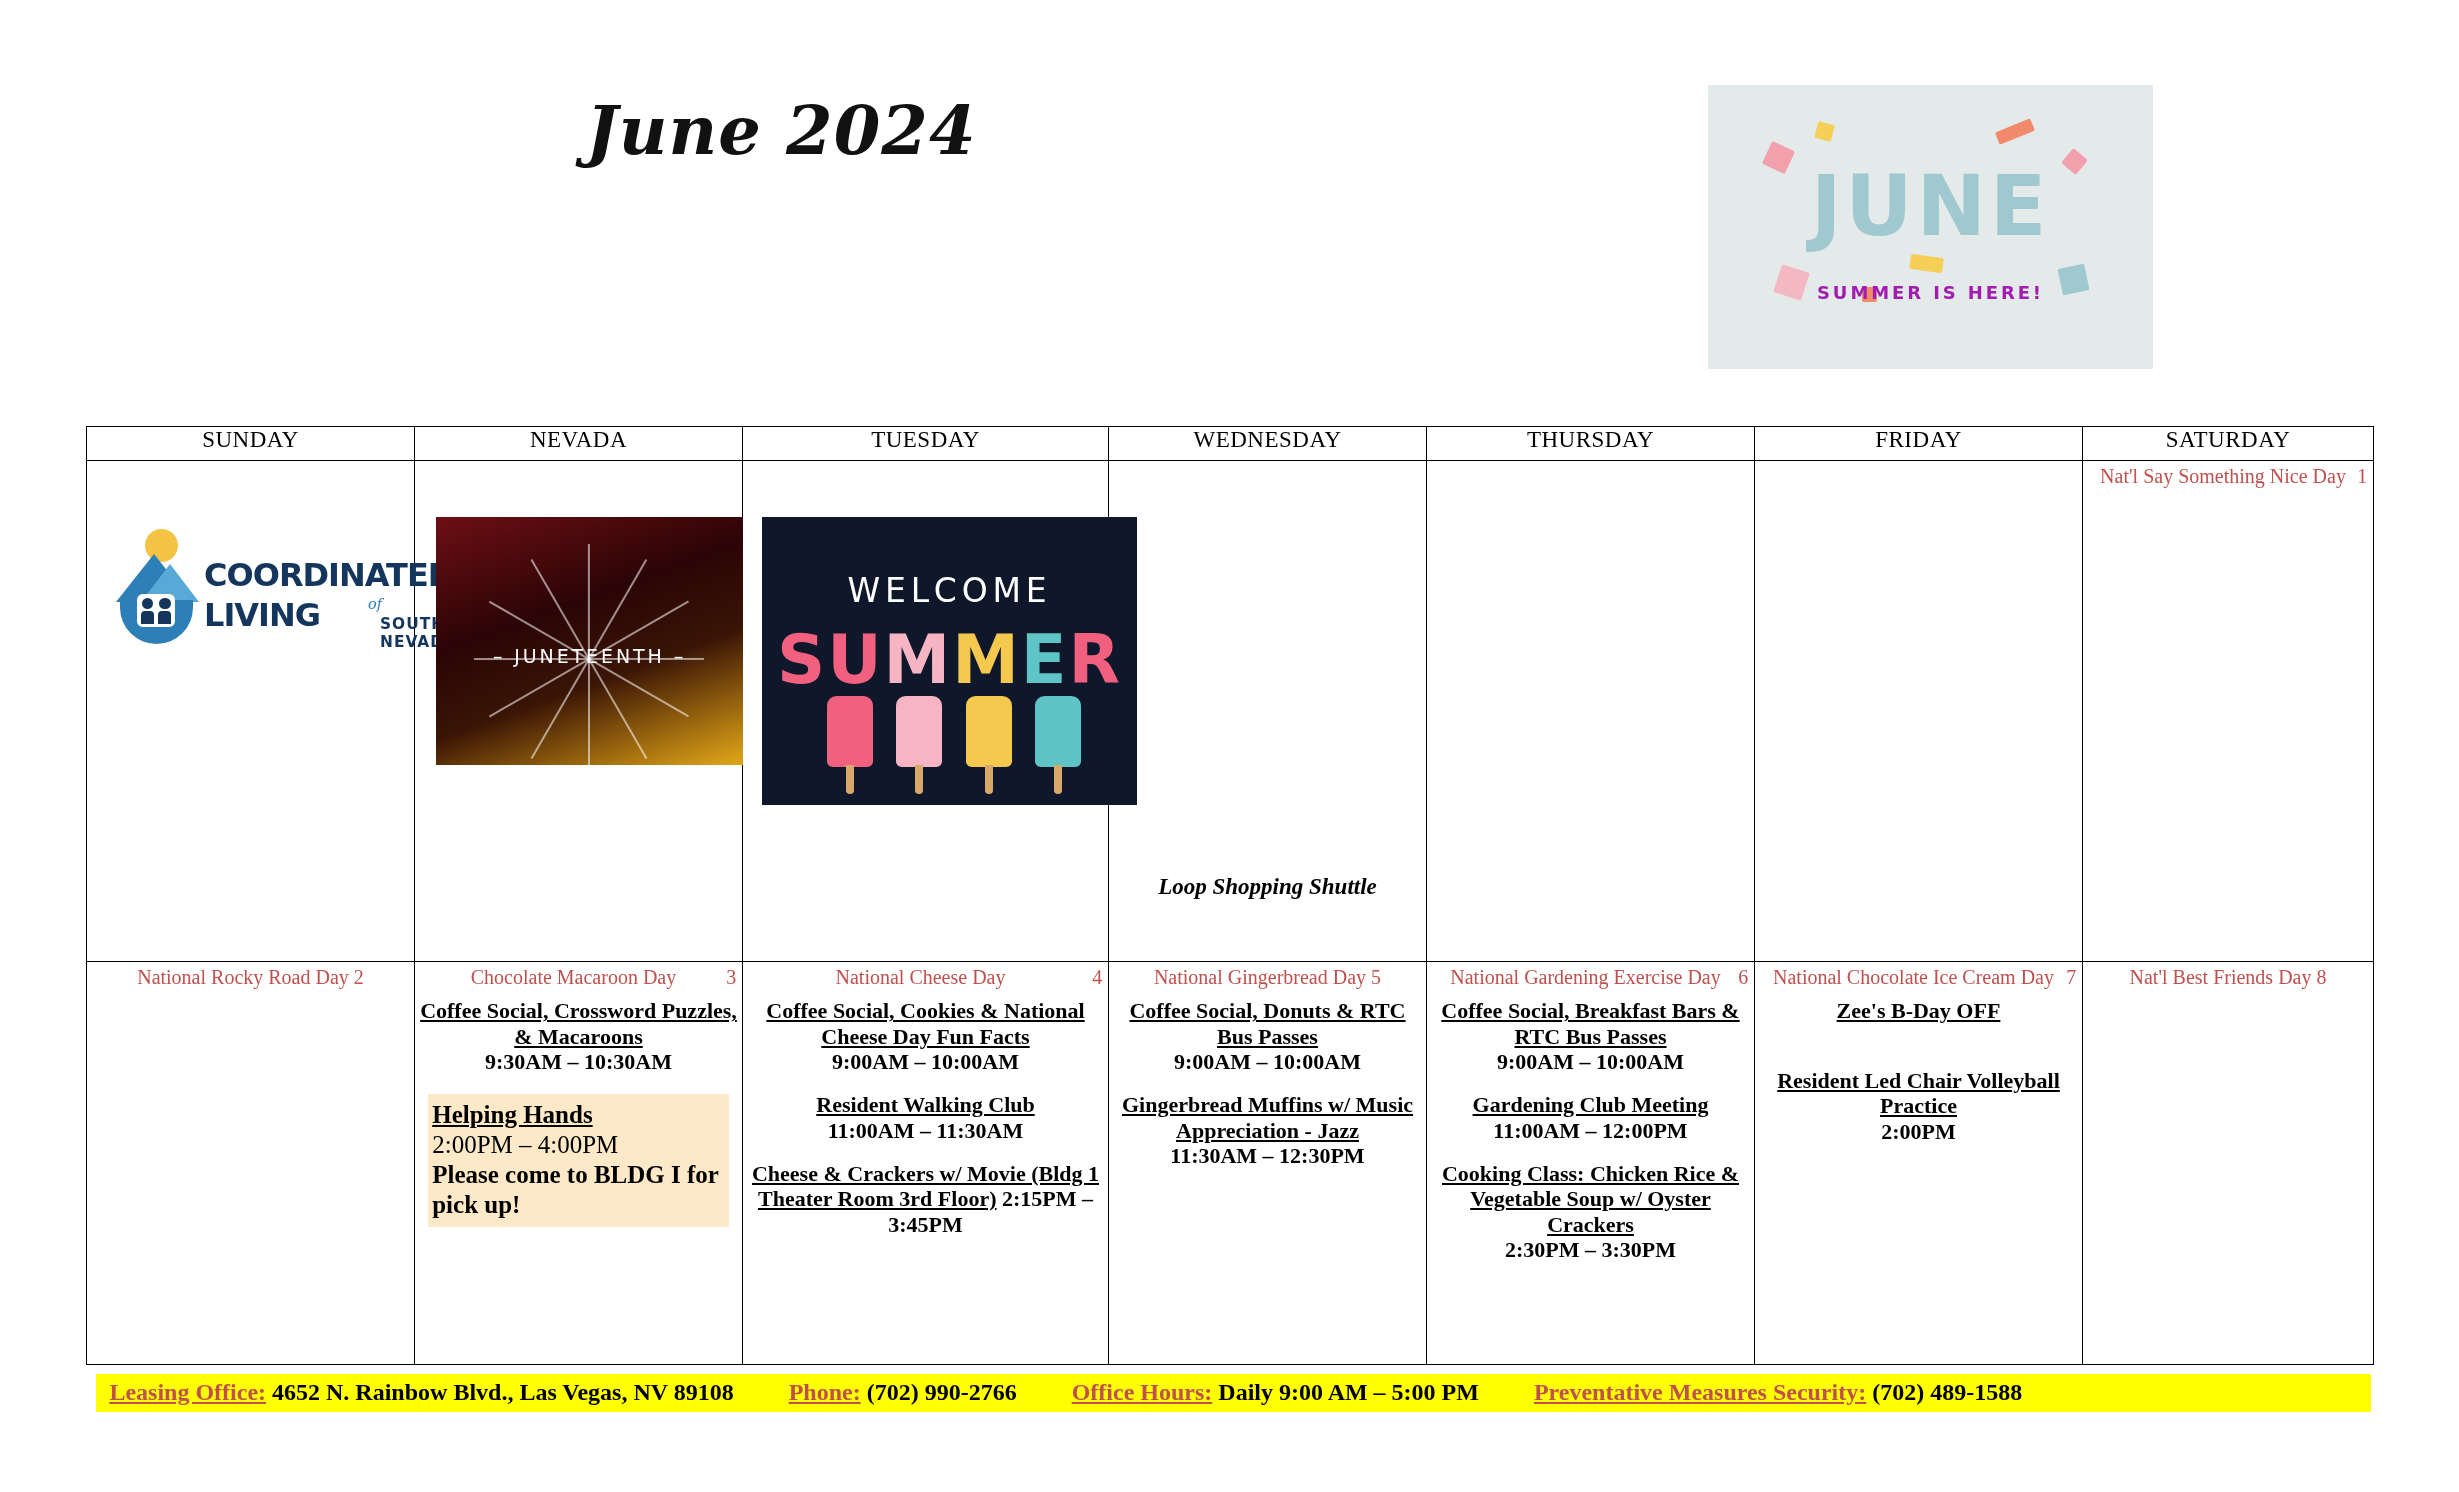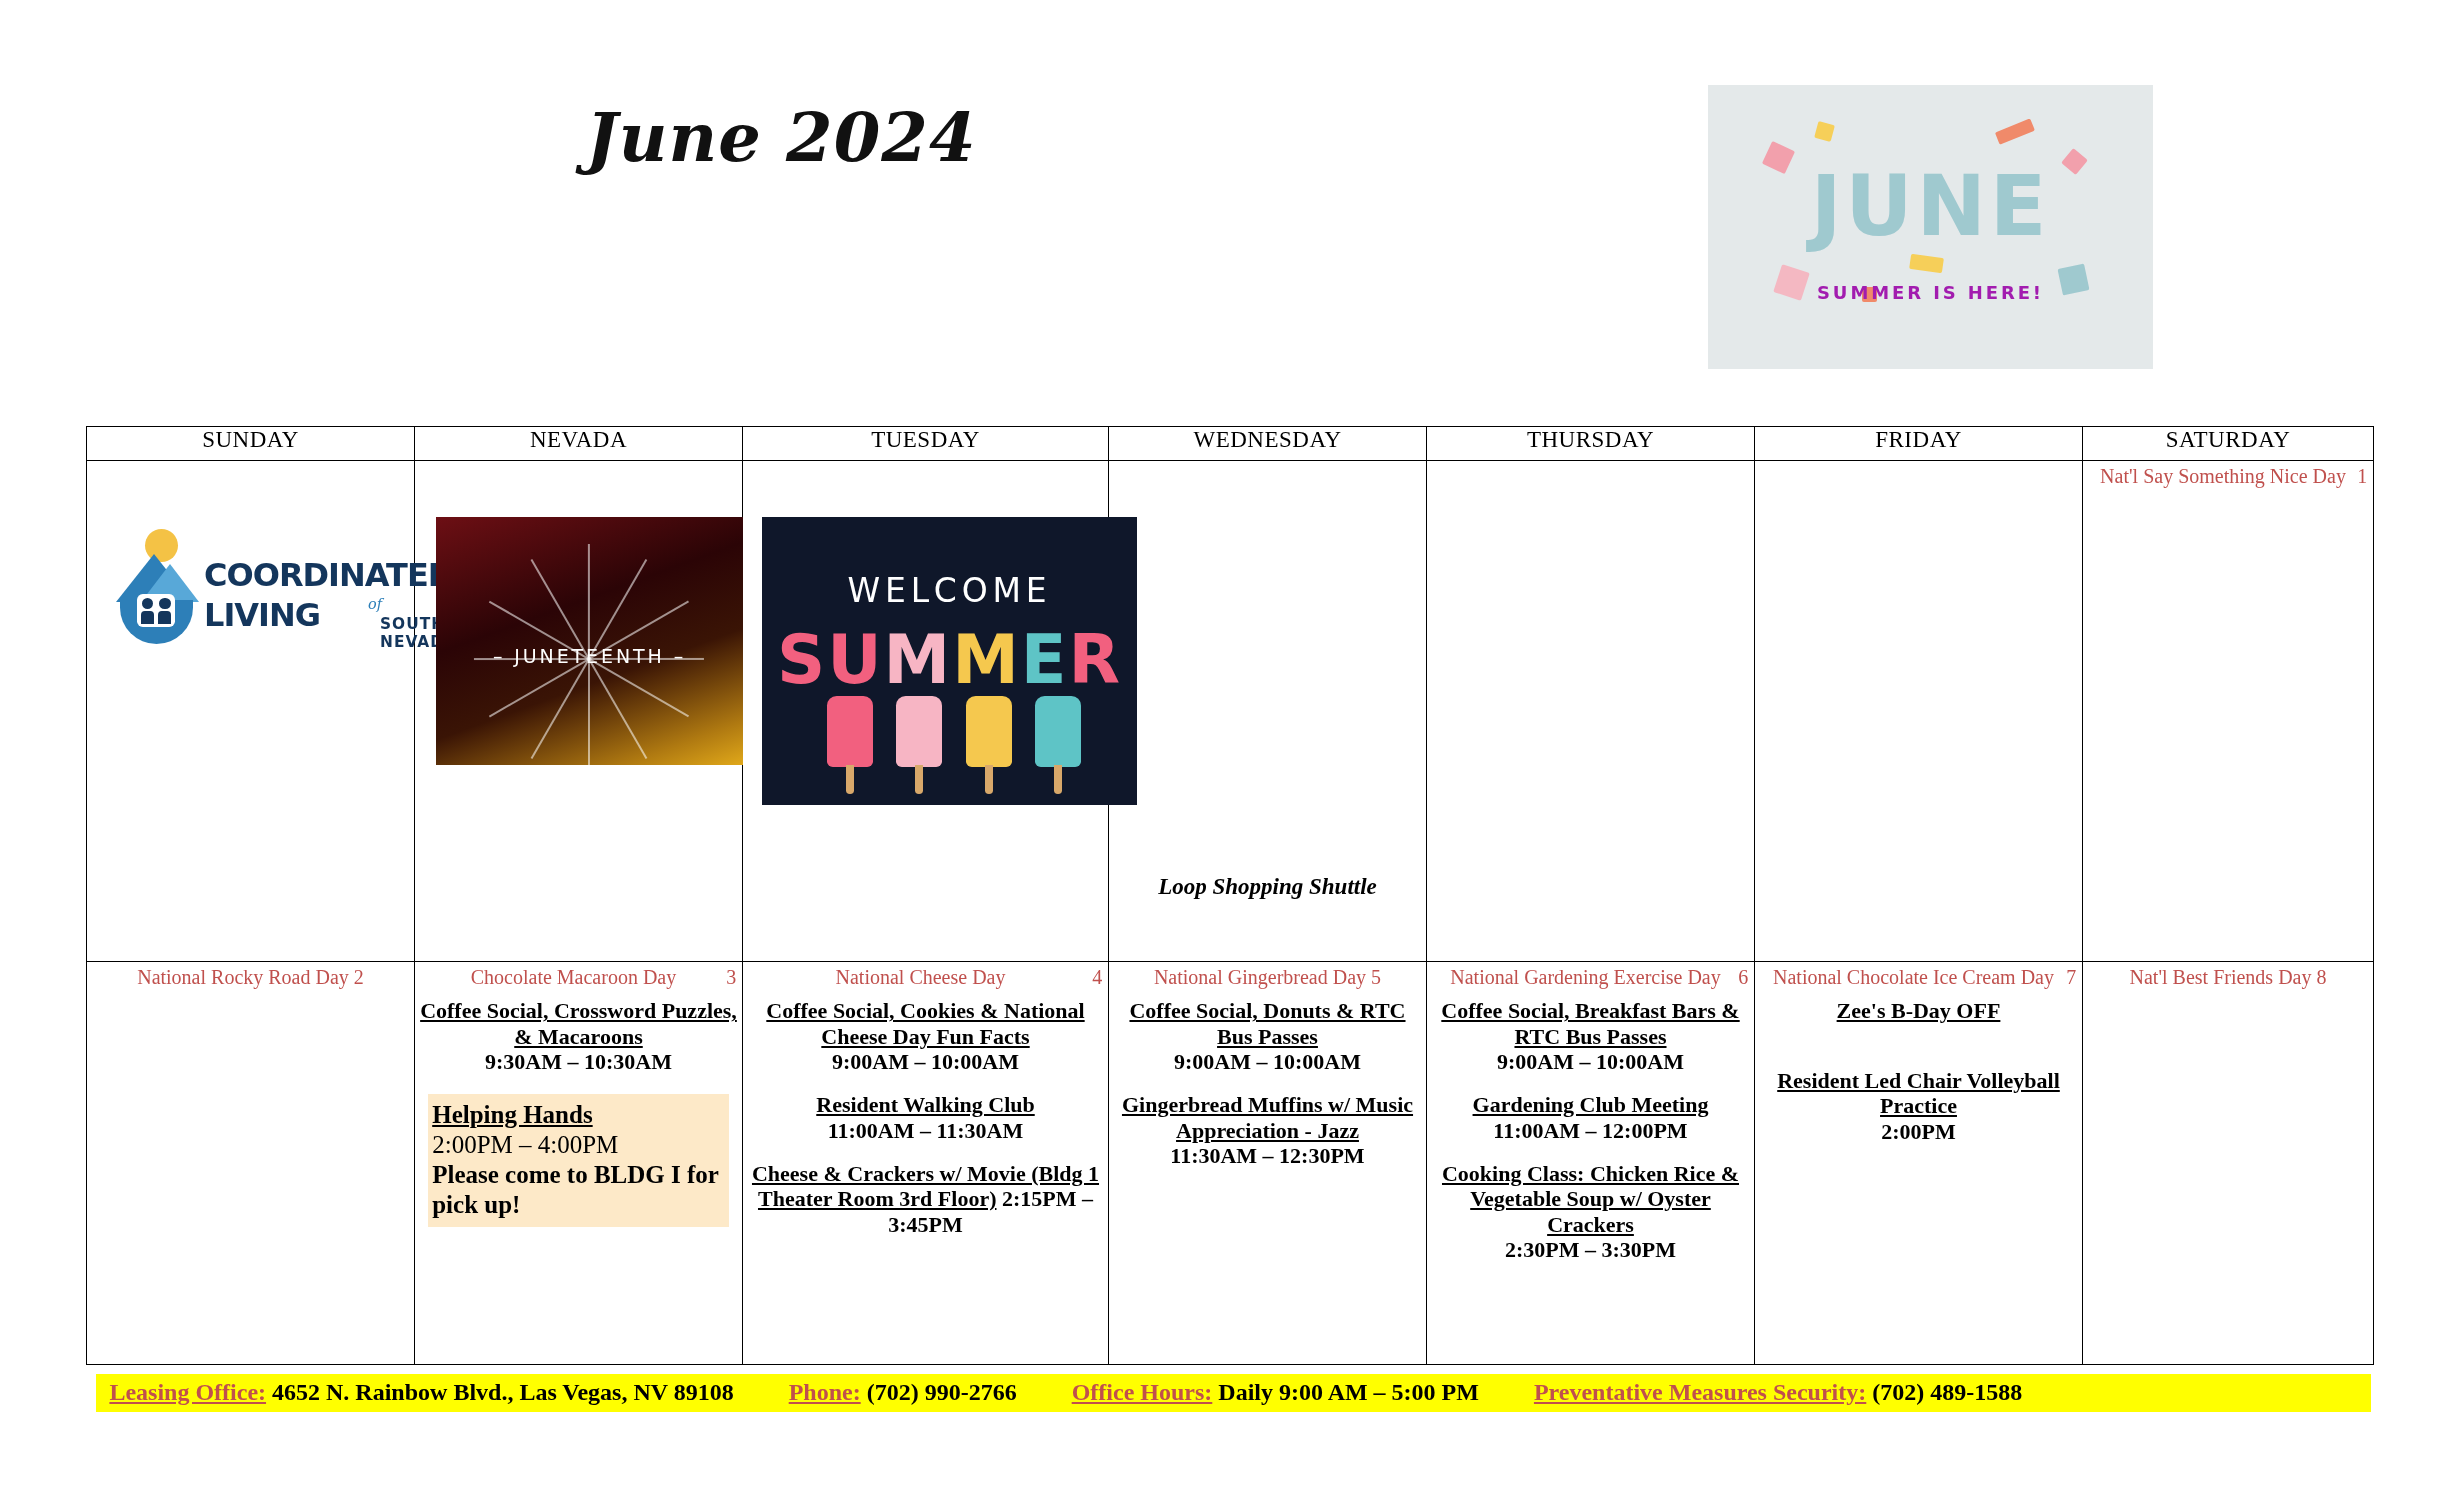--- a/index.html
+++ b/index.html
@@ -16,21 +16,21 @@
   .page {
     position: relative;
     width: 2459px;
     height: 1493px;
   }
 
   
   .title-month {
     position: absolute;
     left: 586px;
-    top: 98px;
+    top: 91px;
     font-family: "DejaVu Serif", serif;
     font-size: 67px;
     font-style: italic;
     font-weight: 700;
     color: #111111;
     letter-spacing: 1px;
   }
   .title-property {
     position: absolute;
     left: 327px;

